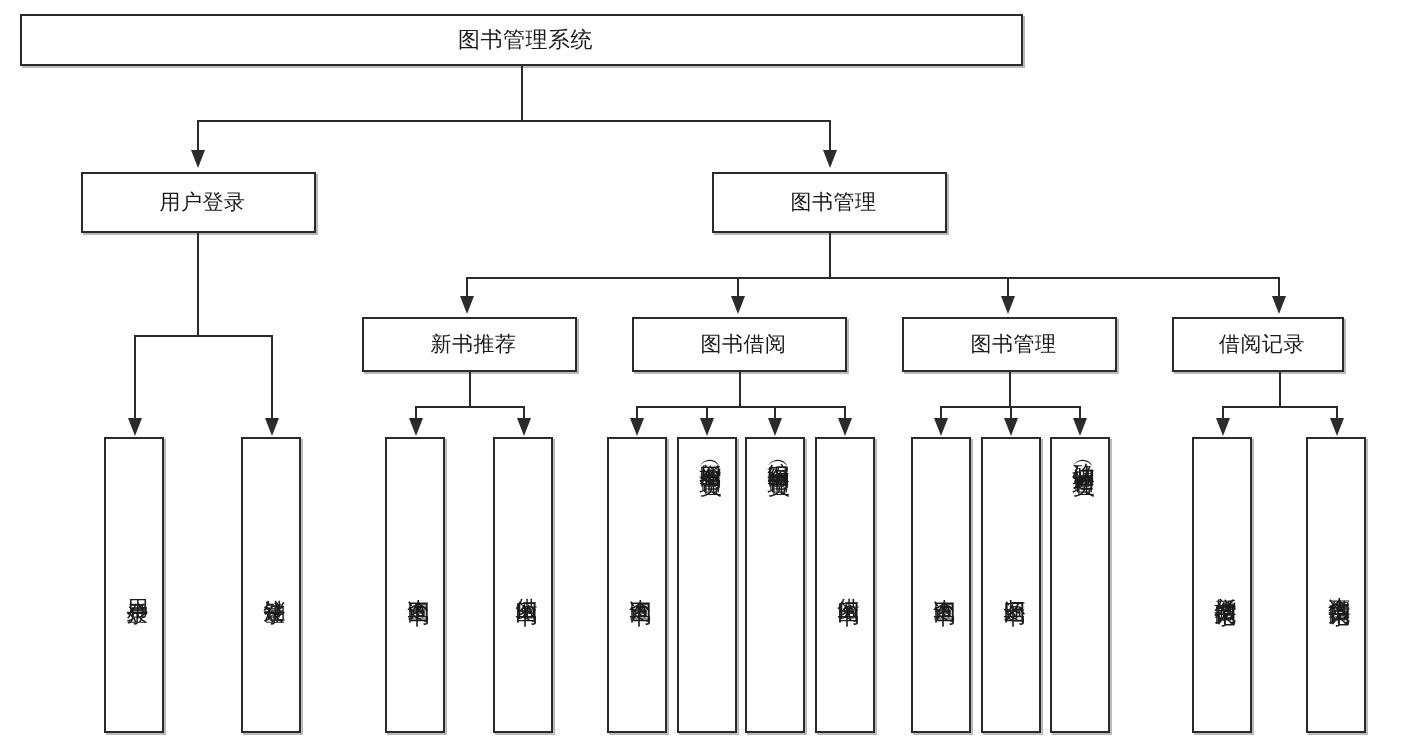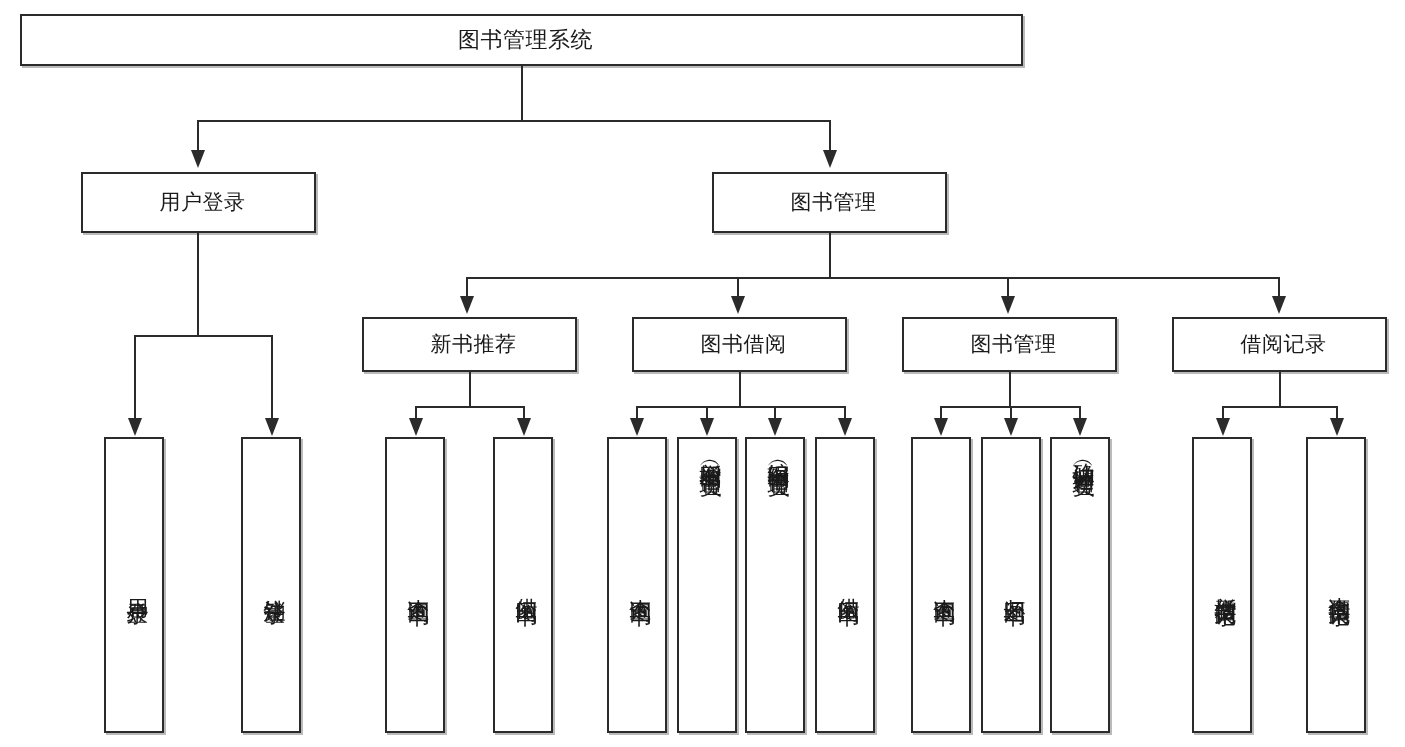--- a/index.html
+++ b/index.html
@@ -134,21 +134,21 @@
 
   <div class="node h-node shadowed" style="left:362px; top:317px; width:215px; height:55px;">
     <span class="lbl">新书推荐</span>
   </div>
   <div class="node h-node shadowed" style="left:632px; top:317px; width:215px; height:55px;">
     <span class="lbl">图书借阅</span>
   </div>
   <div class="node h-node shadowed" style="left:902px; top:317px; width:215px; height:55px;">
     <span class="lbl">图书管理</span>
   </div>
-  <div class="node h-node shadowed" style="left:1172px; top:317px; width:215px; height:55px;">
+  <div class="node h-node shadowed" style="left:1172px; top:317px; width:172px; height:55px;">
     <span class="lbl">借阅记录</span>
   </div>
 
   <div class="ln v" style="left:469px; top:372px; height:35px;"></div>
   <div class="ln h" style="left:415px; top:406px; width:110px;"></div>
   <div class="ln v" style="left:415px; top:406px; height:14px;"></div>
   <div class="arrow" style="left:409px; top:418px;"></div>
   <div class="ln v" style="left:523px; top:406px; height:14px;"></div>
   <div class="arrow" style="left:517px; top:418px;"></div>
 

